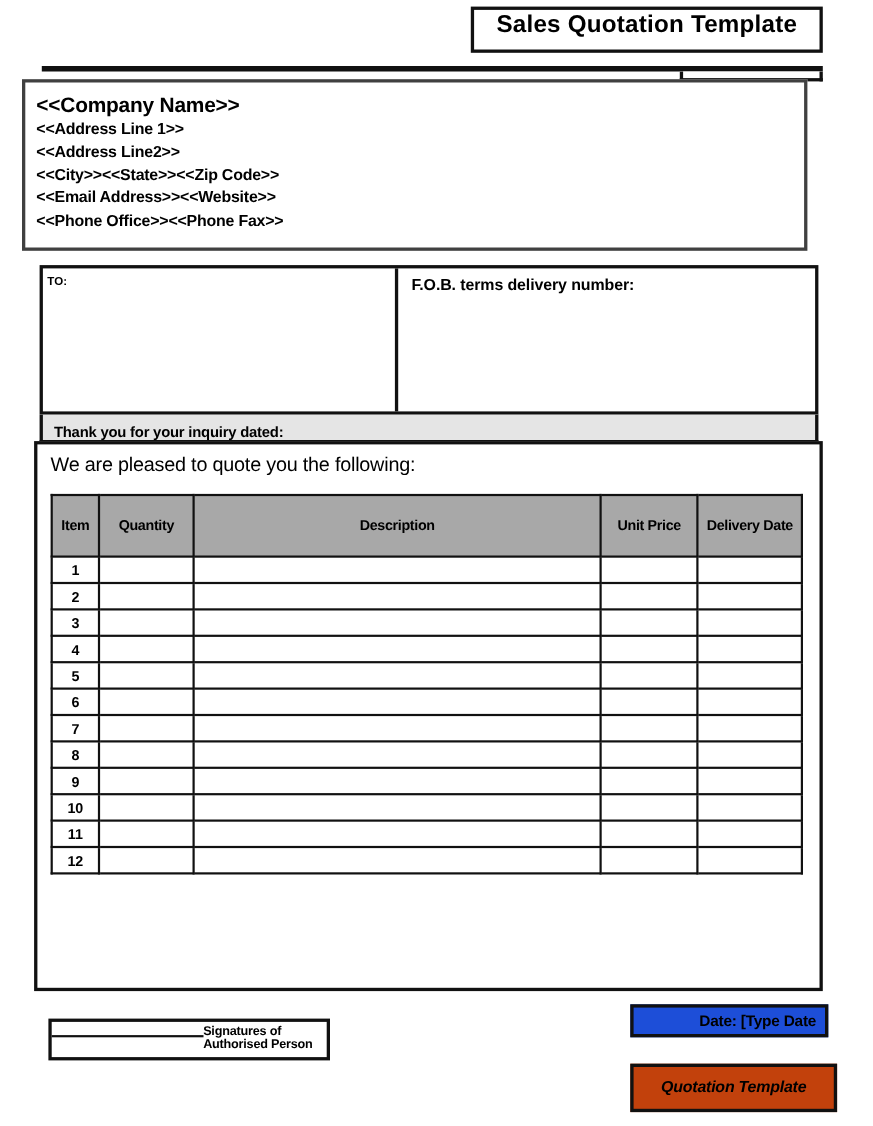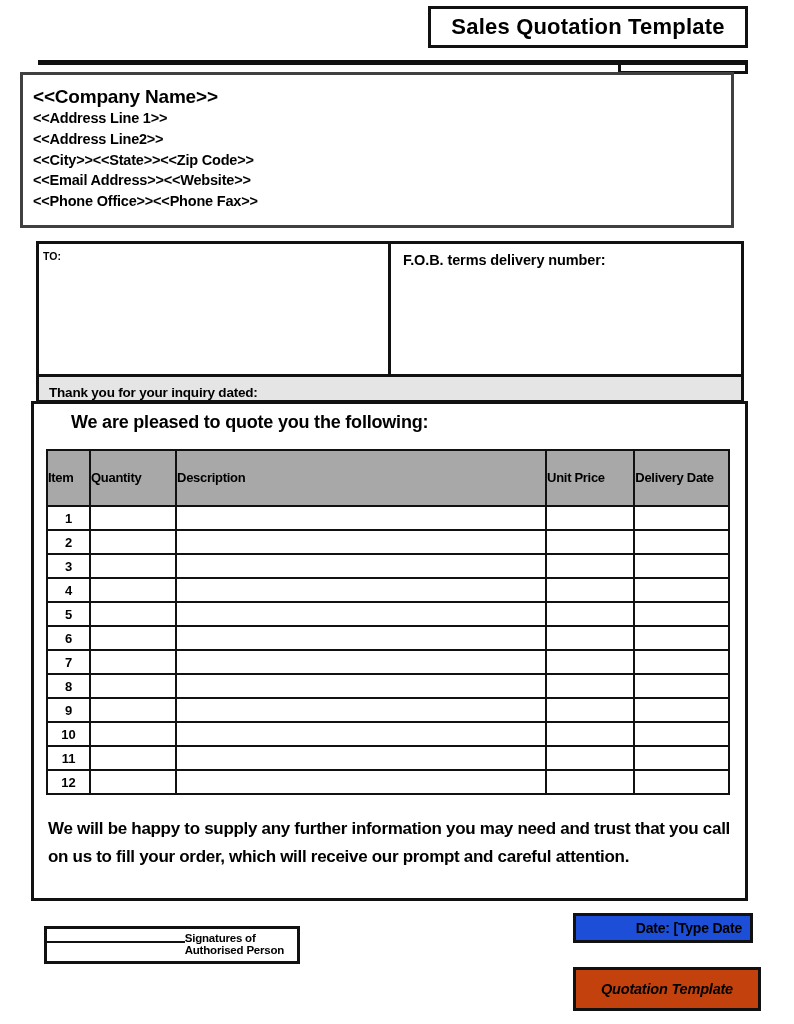--- a/index.html
+++ b/index.html
@@ -19,21 +19,21 @@
   
   .title-box {
     position: absolute;
     left: 428px;
     top: 6px;
     width: 320px;
     height: 42px;
     border: 3px solid #111;
     box-sizing: border-box;
     display: flex;
-    align-items: center;
+    align-items: flex-start;
     justify-content: center;
     background: #fff;
   }
   .title-text {
     font-size: 22px;
     font-weight: bold;
     letter-spacing: 0.2px;
     white-space: nowrap;
   }
 
@@ -89,21 +89,21 @@
     left: 36px;
     top: 241px;
     width: 708px;
     height: 136px;
     border: 3px solid #111;
     box-sizing: border-box;
     display: flex;
     background: #fff;
   }
   .to-cell {
-    width: 352px;
+    width: 323px;
     border-right: 3px solid #111;
     box-sizing: border-box;
     padding: 2px 0 0 4px;
   }
   .fob-cell {
     flex: 1;
     box-sizing: border-box;
     padding: 7px 0 0 12px;
   }
   .to-label {
@@ -144,24 +144,23 @@
     left: 31px;
     top: 401px;
     width: 717px;
     height: 500px;
     border: 3px solid #111;
     box-sizing: border-box;
     background: #fff;
   }
   .quote-intro {
     font-size: 18px;
-    font-weight: bold;
+    font-weight: normal;
     letter-spacing: -0.2px;
     padding: 8px 0 0 12px;
-    margin-left: 25px;
   }
 
   
   .items-table {
     position: absolute;
     left: 12px;
     top: 45px;
     width: 684px;
     border-collapse: collapse;
     table-layout: fixed;
@@ -170,21 +169,21 @@
   .items-table td {
     border: 2px solid #111;
     box-sizing: border-box;
     padding: 0;
   }
   .items-table th {
     background: #a8a8a8;
     height: 56px;
     font-size: 13px;
     font-weight: bold;
-    text-align: left;
+    text-align: center;
     line-height: 1.95;
     letter-spacing: -0.3px;
   }
   th.col-item    { width: 40px; }
   th.col-qty     { width: 80px; }
   th.col-desc    { width: 344px; }
   th.col-price   { width: 82px; }
   th.col-date    { width: 88px; }
 
   .items-table td {
@@ -406,21 +405,20 @@
       <tr>
         <td class="cell-item">12</td>
         <td></td>
         <td></td>
         <td></td>
         <td></td>
       </tr>
     </tbody>
   </table>
 
-  <div class="closing-note">We will be happy to supply any further information you may need and trust that you call on us to fill your order, which will receive our prompt and careful attention.</div>
 </div>
 
 <div class="sign-box">
   <div class="sign-line"></div>
   <span class="sign-label">Signatures of Authorised Person</span>
 </div>
 
 <div class="date-box">
   <span class="date-text">Date: [Type Date</span>
 </div>

